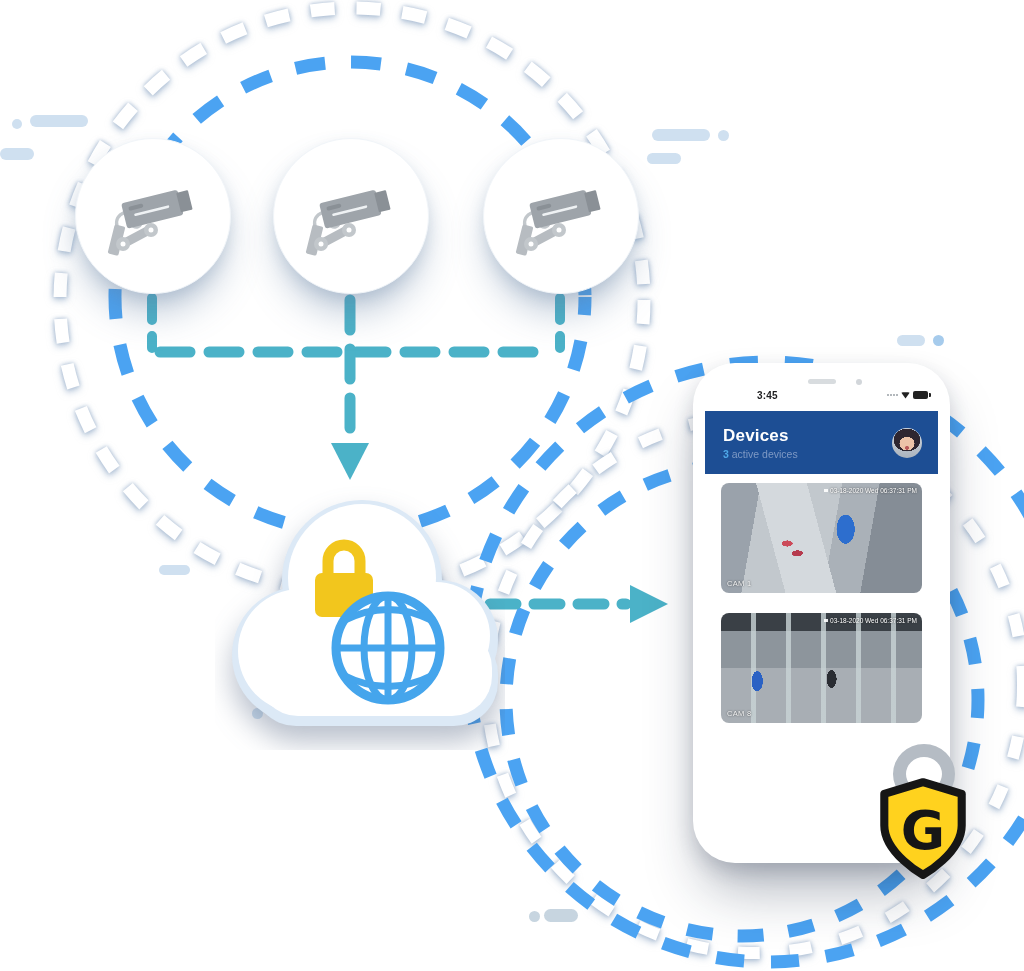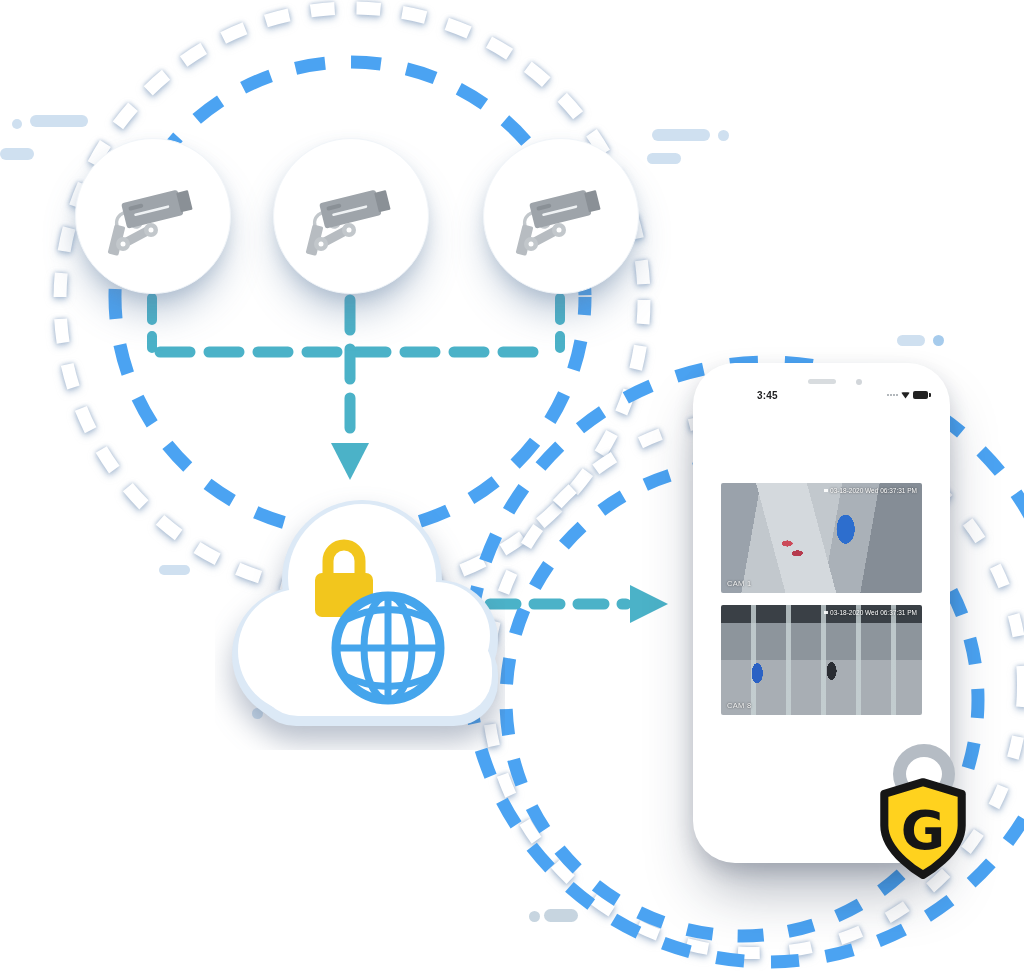--- a/index.html
+++ b/index.html
@@ -52,21 +52,21 @@
   .hd-sub b{color:#4FA8E8;}
   .hd-sub span{color:#7E99C4;}
   .avatar{width:30px;height:30px;border-radius:50%;overflow:hidden;
     background:
       radial-gradient(circle 2px at 50% 66%, #B95B5B 98%, transparent),
       radial-gradient(ellipse 42% 38% at 50% 52%, #ECC3A8 59%, transparent 60%),
       radial-gradient(ellipse 74% 64% at 50% 40%, #2E2630 59%, transparent 60%),
       linear-gradient(180deg,#d9dee4,#aab3bd);}
   .feeds{position:absolute;left:0;right:0;top:100px;bottom:0;background:#fff;padding:9px 16px 0;
     box-sizing:border-box;}
-  .feed{position:relative;height:110px;margin-bottom:12px;border-radius:2px;overflow:hidden;}
+  .feed{position:relative;height:110px;margin-bottom:20px;border-radius:8px;overflow:hidden;}
   .feed .ts{position:absolute;top:4px;right:5px;display:flex;align-items:center;gap:2px;
     color:#fff;font-size:6.5px;text-shadow:0 0 2px rgba(0,0,0,.7);}
   .feed .ts i{display:inline-block;width:4px;height:3px;background:#fff;opacity:.9;}
   .feed .cam-label{position:absolute;left:6px;bottom:5px;color:rgba(255,255,255,.92);
     font-size:7.5px;text-shadow:0 0 2px rgba(0,0,0,.7);letter-spacing:.3px;}
   .feed1{background:
     radial-gradient(ellipse 15px 24px at 62% 42%, #2D6ECE 60%, transparent 61%),
     radial-gradient(ellipse 9px 5px at 33% 55%, #CC4B5A 60%, transparent 61%),
     radial-gradient(ellipse 9px 5px at 38% 64%, #B63B4E 60%, transparent 61%),
     linear-gradient(75deg, transparent 28%, #D4D9DD 28% 50%, transparent 50%),
@@ -218,20 +218,30 @@
           <span class="sig">
               <i></i>
               <i></i>
               <i></i>
               <i></i>
             </span>
           <span class="wifi"></span>
           <span class="batt"></span>
         </span>
       </div>
+      <div class="app-header">
+        <div class="hd-txt">
+          <div class="hd-title">Devices</div>
+          <div class="hd-sub">
+            <b>3</b>
+            <span>active devices</span>
+          </div>
+        </div>
+        <div class="avatar"></div>
+      </div>
       <div class="feeds">
         <div class="feed feed1">
           <span class="ts">
               <i></i>
               <span>03-18-2020 Wed 06:37:31 PM</span>
             </span>
           <span class="cam-label">CAM 1</span>
         </div>
         <div class="feed feed3">
           <span class="ts">

